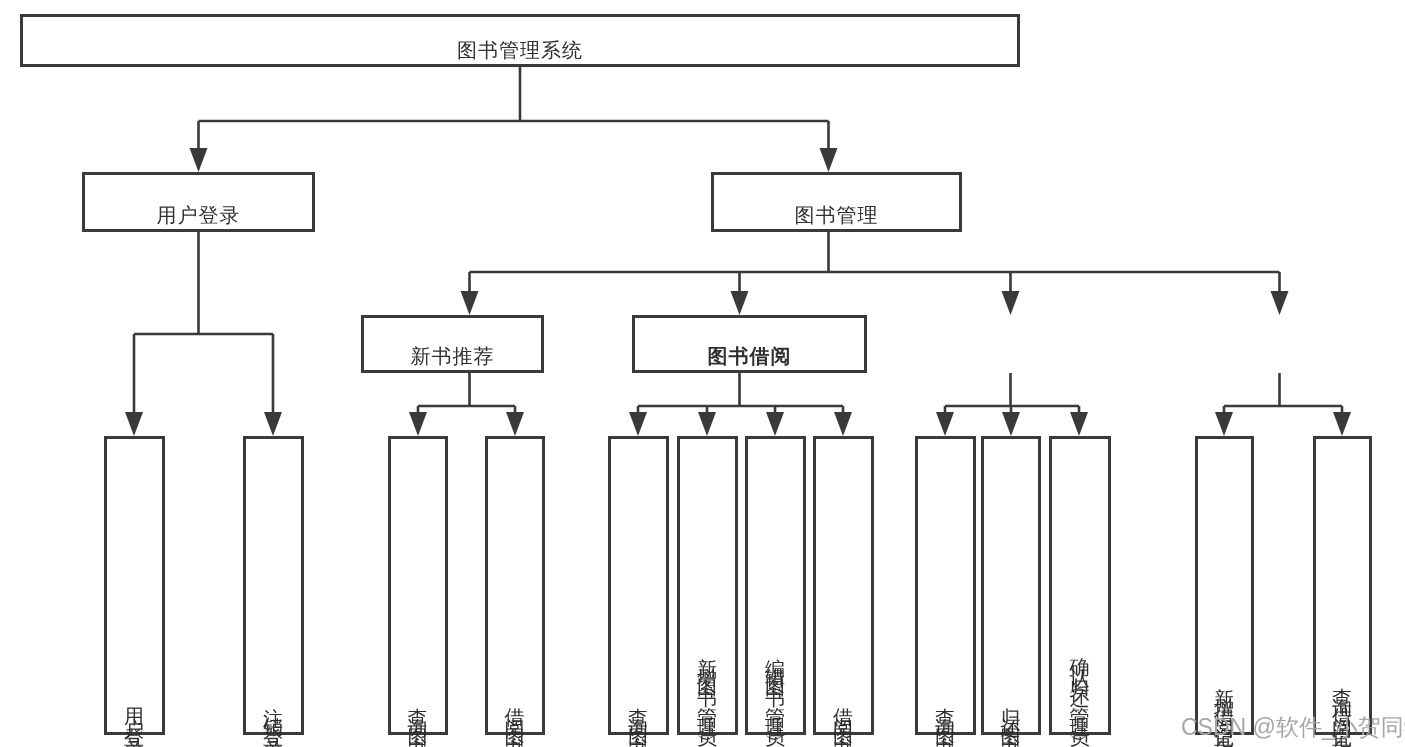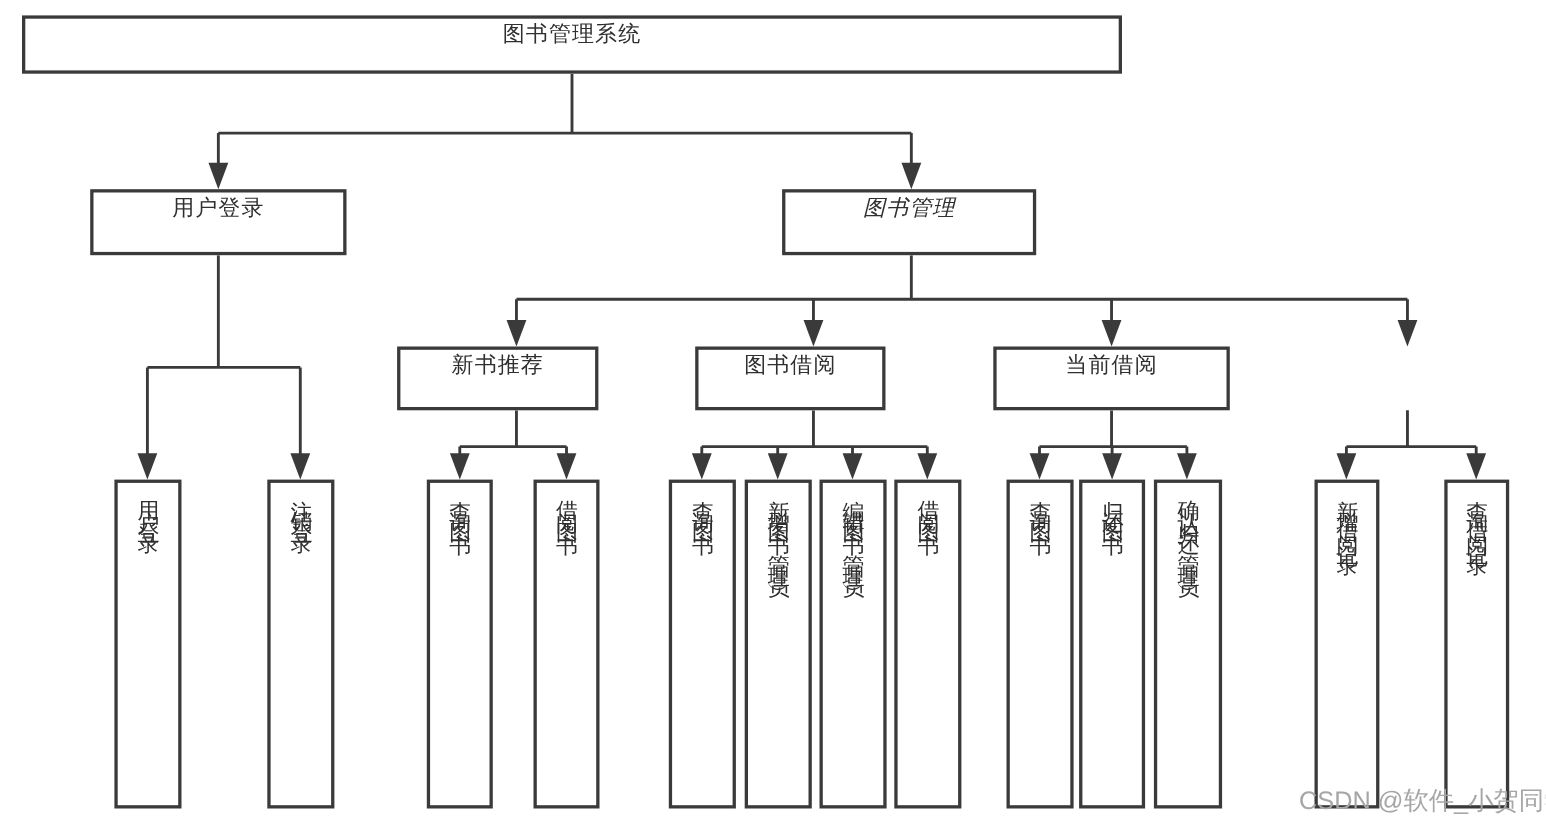--- a/index.html
+++ b/index.html
@@ -20,21 +20,21 @@
     left: 0;
     top: 0;
     pointer-events: none;
   }
   .box {
     position: absolute;
     box-sizing: border-box;
     border: 3px solid #3a3a3a;
     background: #ffffff;
     display: flex;
-    align-items: flex-start;
+    align-items: flex-end;
     justify-content: center;
     color: #2f2f2f;
   }
   .hbox {
     font-size: 20px;
     letter-spacing: 1px;
     white-space: nowrap;
   }
   .vbox .vtext {
     writing-mode: vertical-rl;
@@ -107,32 +107,29 @@
     </g>
   </svg>
 
   <div class="box hbox" style="left:20px; top:14px; width:1000px; height:53px;">
     <span>图书管理系统</span>
   </div>
 
   <div class="box hbox" style="left:82px; top:172px; width:233px; height:60px;">
     <span>用户登录</span>
   </div>
-  <div class="box hbox" style="left:711px; top:172px; width:231px; height:60px;font-style:italic;">
+  <div class="box hbox" style="left:711px; top:172px; width:251px; height:60px;">
     <span>图书管理</span>
   </div>
 
   <div class="box hbox" style="left:361px; top:315px; width:183px; height:58px;">
     <span>新书推荐</span>
   </div>
-  <div class="box hbox" style="left:632px; top:315px; width:173px; height:58px;">
+  <div class="box hbox" style="left:632px; top:315px; width:235px; height:58px;font-weight:bold;">
     <span>图书借阅</span>
-  </div>
-  <div class="box hbox" style="left:903px; top:315px; width:215px; height:58px;">
-    <span>当前借阅</span>
   </div>
 
   <div class="box vbox" style="left:104px; top:436px; width:61px; height:299px;">
     <span class="vtext">用户登录</span>
   </div>
   <div class="box vbox" style="left:243px; top:436px; width:61px; height:299px;">
     <span class="vtext">注销登录</span>
   </div>
 
   <div class="box vbox" style="left:388px; top:436px; width:60px; height:299px;">

